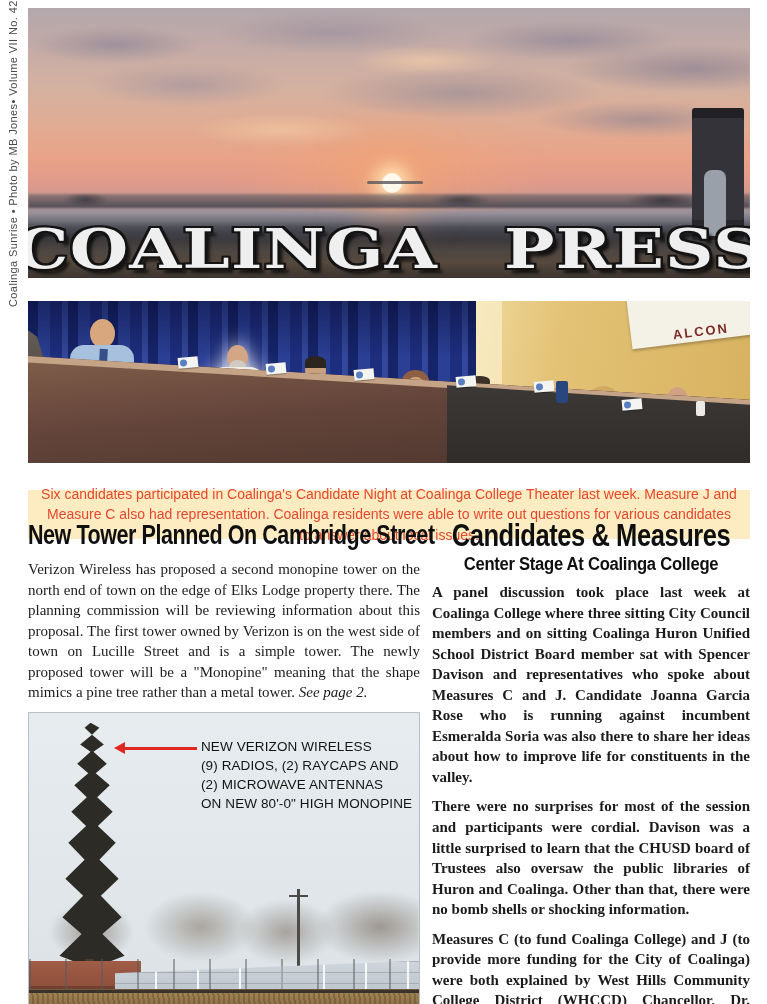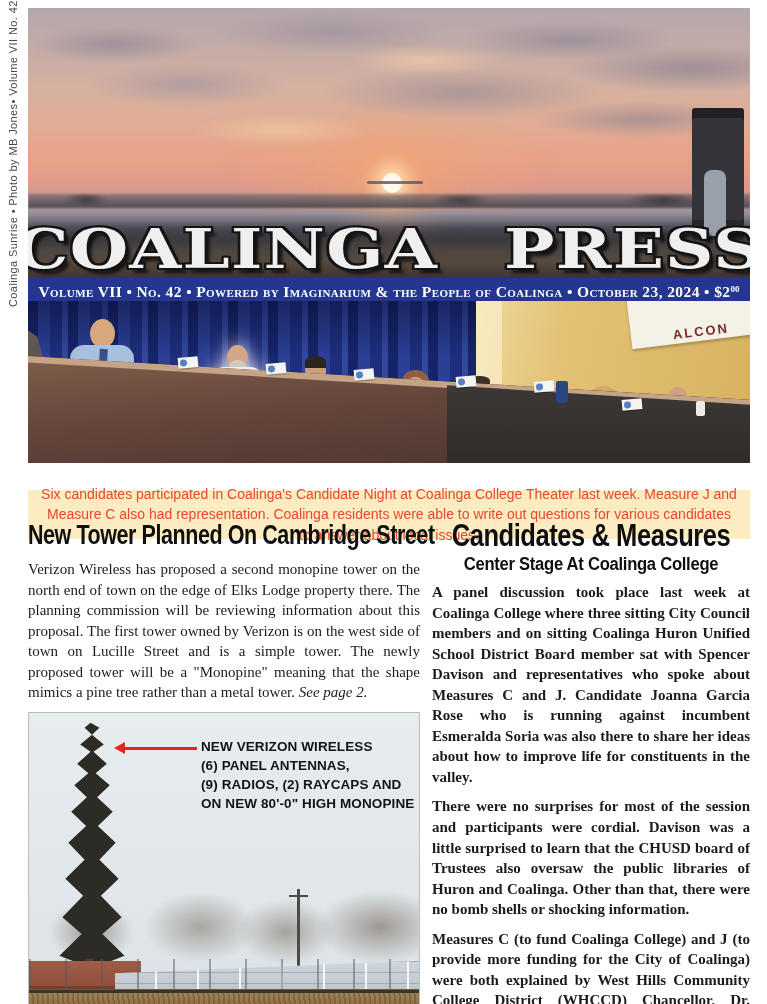--- a/index.html
+++ b/index.html
@@ -159,21 +159,21 @@
 
   .tower-photo { position:relative; width:392px; height:308px; margin-top:9px; overflow:hidden;
     border:1px solid #b8bfc4;
     background:linear-gradient(#e7ecef 0%, #e0e6ea 60%, #dbe1e5 100%); }
   .tree-crown { position:absolute; left:26px; top:10px; width:74px; height:240px; background:#2d2b25;
     clip-path:polygon(48% 0,60% 2%,50% 5%,66% 9%,52% 12%,70% 17%,55% 21%,74% 26%,57% 31%,78% 37%,58% 43%,82% 50%,60% 57%,86% 65%,62% 72%,90% 81%,64% 88%,94% 97%,70% 100%,30% 100%,6% 97%,36% 88%,10% 81%,38% 72%,14% 65%,40% 57%,18% 50%,42% 43%,22% 37%,43% 31%,26% 26%,45% 21%,30% 17%,48% 12%,34% 9%,50% 5%,40% 2%); }
   .tree-trunk { position:absolute; left:56px; top:246px; width:9px; height:36px; background:#4a3a2c; }
   .anno-line { position:absolute; left:96px; top:34px; width:72px; height:3px; background:#e02820; }
   .anno-line::before { content:""; position:absolute; left:-11px; top:-5px;
     border-top:6px solid transparent; border-bottom:6px solid transparent; border-right:11px solid #e02820; }
-  .tower-anno { position:absolute; left:172px; top:24px; font-weight:bold; font-size:13.5px; line-height:19px; color:#141414; letter-spacing:.1px; }
+  .tower-anno { position:absolute; left:172px; top:24px; font-weight:normal; font-size:13.5px; line-height:19px; color:#141414; letter-spacing:.1px; }
   .bg-trees { position:absolute; left:0; right:0; top:166px; height:96px;
     background:
       radial-gradient(ellipse 60px 42px at 16% 55%, rgba(96,80,66,.5), transparent 70%),
       radial-gradient(ellipse 80px 50px at 44% 50%, rgba(104,88,72,.45), transparent 70%),
       radial-gradient(ellipse 70px 46px at 66% 55%, rgba(98,82,68,.45), transparent 70%),
       radial-gradient(ellipse 90px 52px at 90% 50%, rgba(92,76,62,.5), transparent 70%);
     filter:blur(1px); }
   .utility-pole { position:absolute; left:268px; top:176px; width:3px; height:104px; background:#4c4b48; }
   .utility-pole::before { content:""; position:absolute; left:-8px; top:6px; width:19px; height:2px; background:#4c4b48; }
   .brick-wall { position:absolute; left:0; top:248px; width:112px; height:28px;
@@ -208,23 +208,20 @@
   <div class="hero">
     <div class="sunset">
       <div class="clouds"></div>
       <div class="sun"></div>
       <div class="sun-streak"></div>
       <div class="horizon"></div>
       <div class="hero-post"></div>
       <div class="hero-post-unit"></div>
     </div>
     <div class="masthead">COALINGA PRESS</div>
-    <div class="issue-banner">
-      <span>Volume VII • No. 42 • Powered by Imaginarium &amp; the People of Coalinga • October 23, 2024 • $2</span><sup>00</sup>
-    </div>
   </div>
 
   <div class="panel-photo">
     <div class="curtain"></div>
     <div class="wall"></div>
     <div class="wall-band"></div>
     <div class="wall-banner">
         <span>ALCON</span>
       </div>
     <div class="left-drape"></div>
@@ -292,22 +289,22 @@
       <div class="tree-crown"></div>
       <div class="tree-trunk"></div>
       <div class="utility-pole"></div>
       <div class="brick-wall"></div>
       <div class="solar"></div>
       <div class="fence"></div>
       <div class="grass"></div>
       <div class="anno-line"></div>
       <div class="tower-anno">
         <div>NEW VERIZON WIRELESS</div>
-        <div>(6) PANEL ANTENNAS,</div>
         <div>(9) RADIOS, (2) RAYCAPS AND</div>
+        <div>(2) MICROWAVE ANTENNAS</div>
         <div>ON NEW 80'-0" HIGH MONOPINE</div>
       </div>
     </div>
   </div>
 
   <div class="col-right">
     <h1 class="headline-sans">Candidates &amp; Measures</h1>
     <h2>Center Stage At Coalinga College</h2>
     <p class="serif-body">A panel discussion took place last week at Coalinga College where three sitting City Council members and on sitting Coalinga Huron Unified School District Board member sat with Spencer Davison and representatives who spoke about Measures C and J. Candidate Joanna Garcia Rose who is running against incumbent Esmeralda Soria was also there to share her ideas about how to improve life for constituents in the valley.</p>
     <p class="serif-body">There were no surprises for most of the session and participants were cordial. Davison was a little surprised to learn that the CHUSD board of Trustees also oversaw the public libraries of Huron and Coalinga. Other than that, there were no bomb shells or shocking information.</p>

